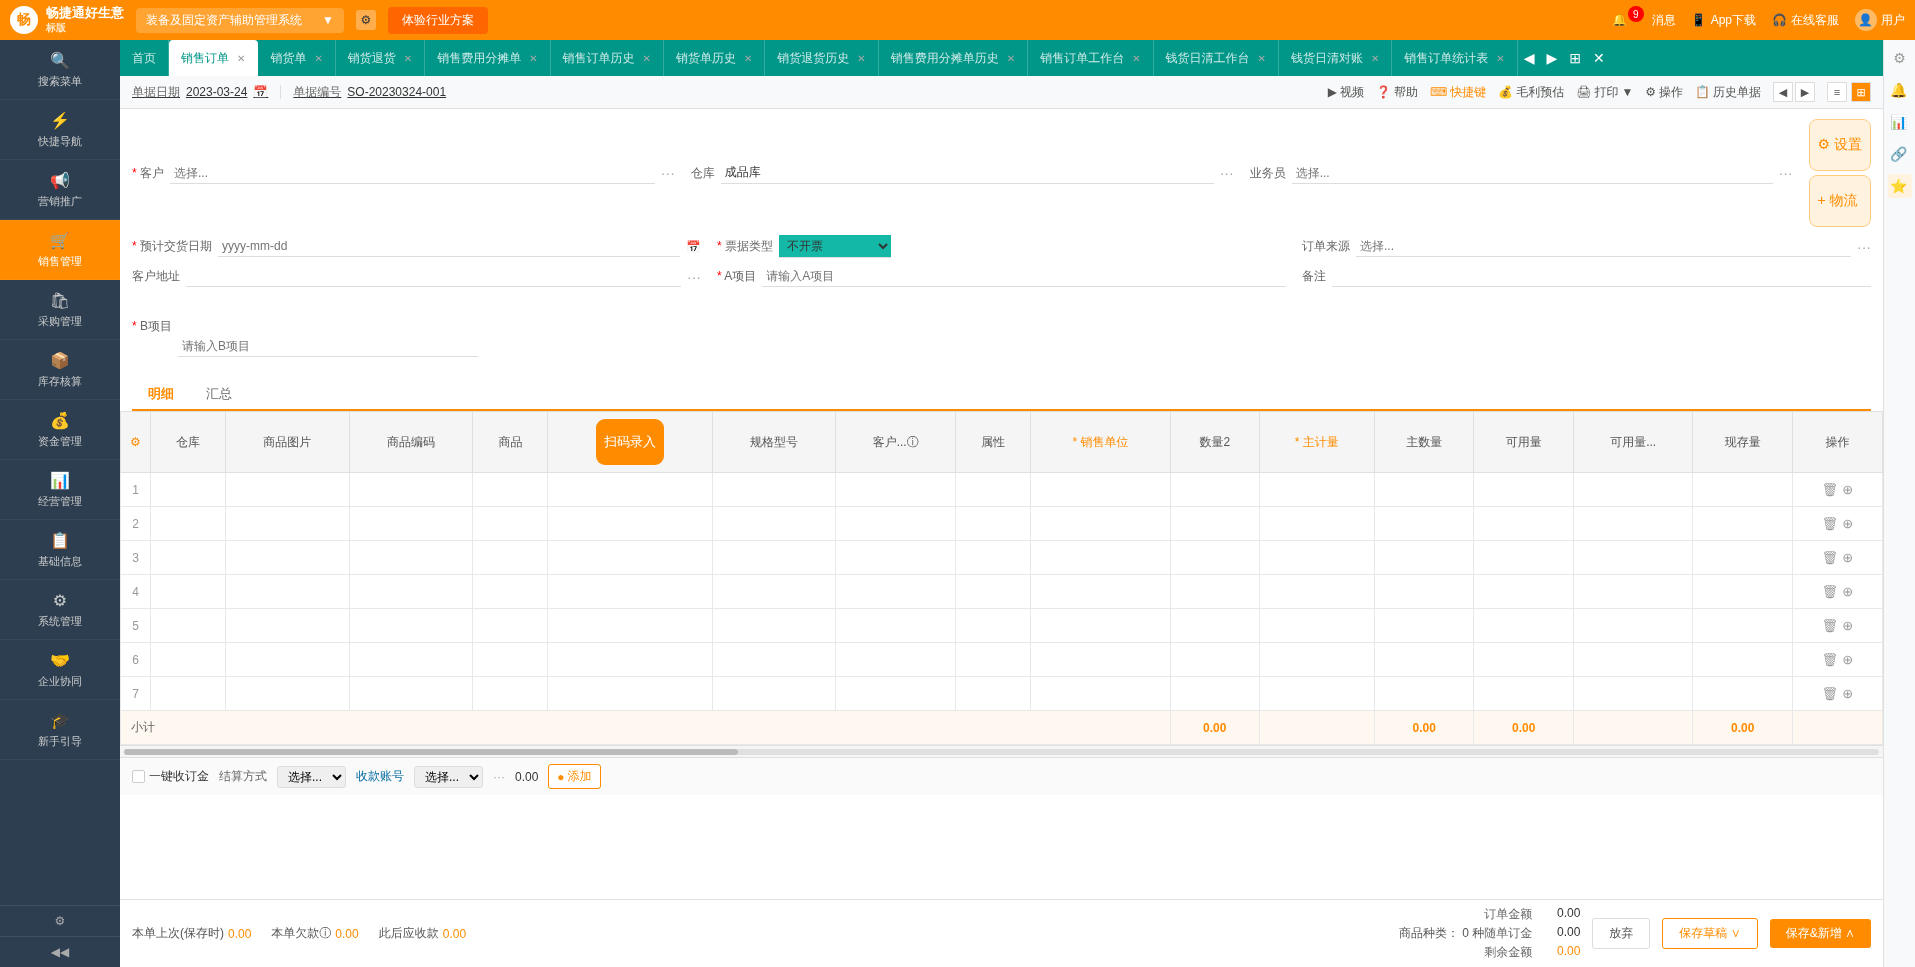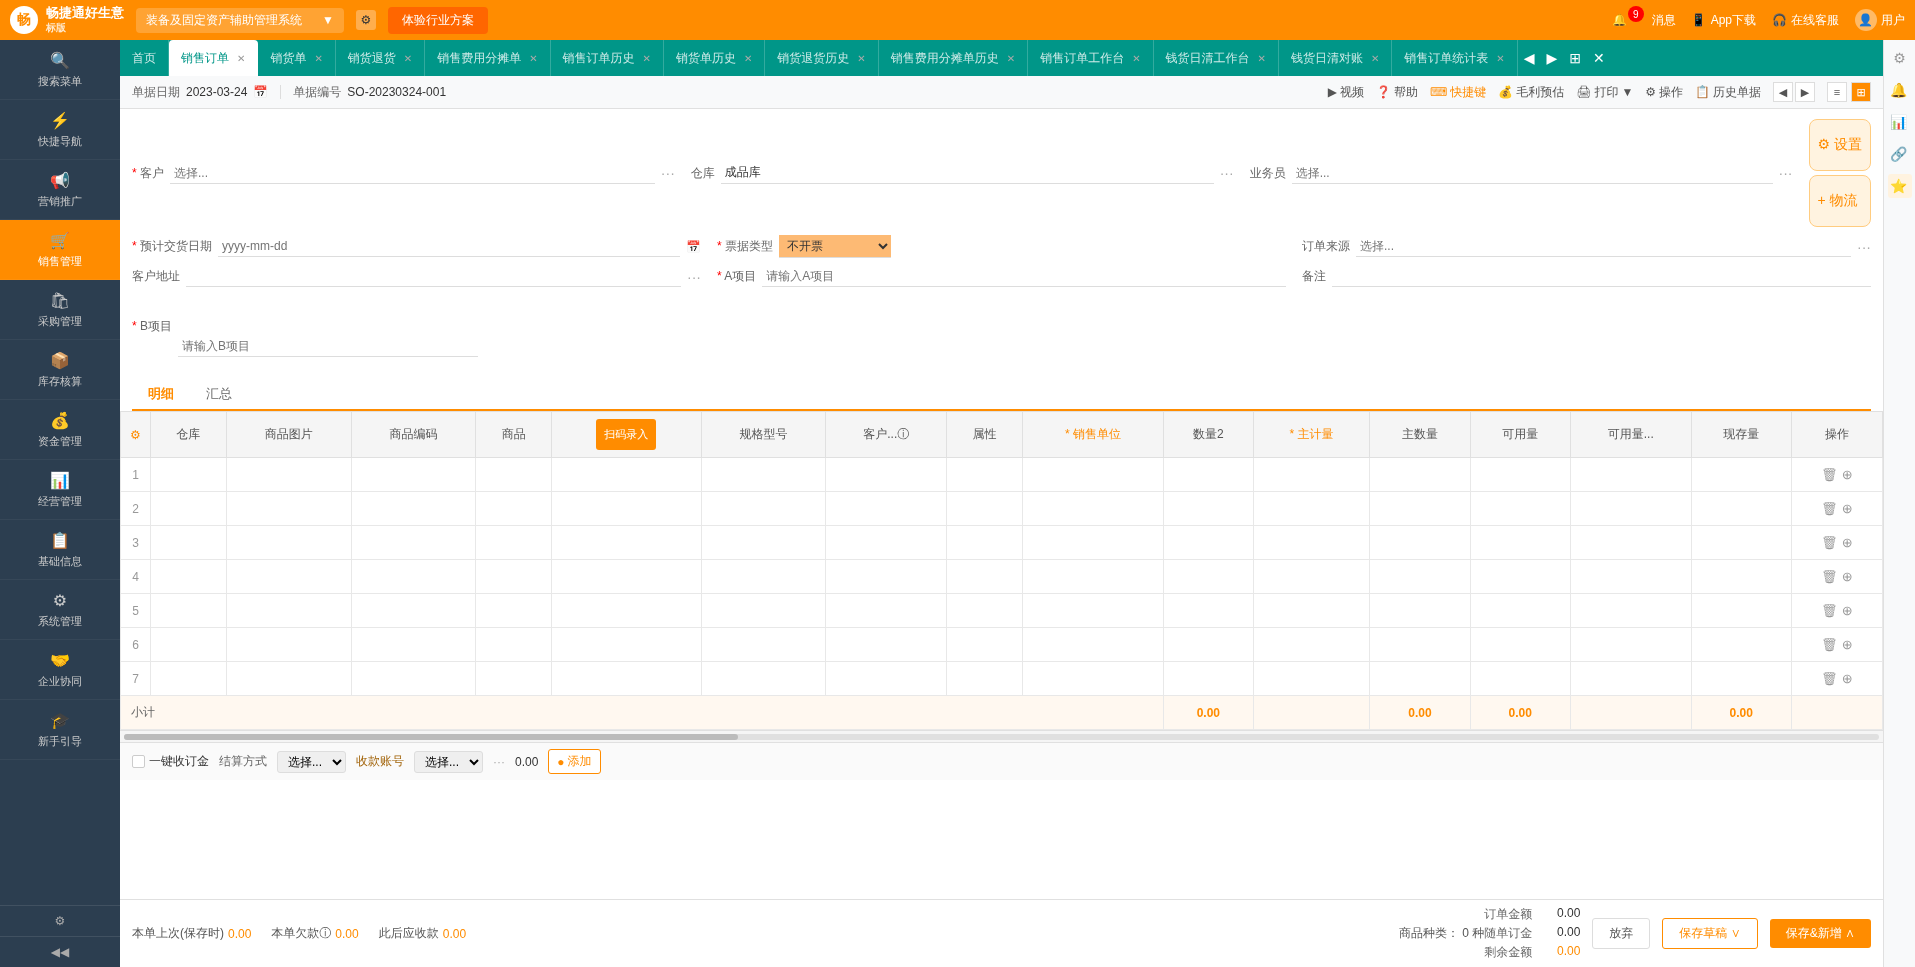--- a/index.html
+++ b/index.html
@@ -267,21 +267,21 @@
     .dots-btn {
       color: #aaa;
       cursor: pointer;
       font-size: 14px;
     }
     .select-input {
       border: none;
       border-bottom: 1px solid #ddd;
       padding: 3px 4px;
       font-size: 12px;
-      background: #fdba74;
+      background: #14b8a6;
       outline: none;
       color: #333;
       cursor: pointer;
     }
     .action-btn-orange {
       background: #fff3e0;
       color: #ff8c00;
       border: 1px solid #ffcc80;
       border-radius: 8px;
       padding: 16px 8px;
@@ -344,23 +344,23 @@
     }
     .data-table .row-num {
       color: #999;
       text-align: center;
       width: 30px;
     }
     .scan-btn {
       background: #ff8c00;
       color: white;
       border: none;
-      border-radius: 3px;
-      padding: 8px 8px;
-      font-size: 11px;
+      border-radius: 9px;
+      padding: 14px 8px;
+      font-size: 13px;
       cursor: pointer;
     }
     .ops-cell {
       display: flex;
       align-items: center;
       justify-content: center;
       gap: 4px;
     }
     .op-icon {
       color: #999;
@@ -691,21 +691,21 @@
       </div>
       <div class="tab-nav">◀</div>
       <div class="tab-nav">▶</div>
       <div class="tab-nav">⊞</div>
       <div class="tab-nav">✕</div>
     </div>
 
     <div class="page-content">
 
       <div class="page-toolbar">
-        <div style="display:flex;align-items:center;gap:4px;">
+        <div style="display:flex;align-items:center;gap:4px;text-decoration:underline;">
           <div class="form-field-row">
             <label>单据日期</label>
             <span style="color:#333;font-weight:500;cursor:pointer;">2023-03-24</span>
             <span style="color:#aaa;cursor:pointer;">📅</span>
           </div>
           <div style="width:1px;height:14px;background:#ddd;margin:0 8px;"></div>
           <div class="form-field-row">
             <label>单据编号</label>
             <span style="color:#333;font-weight:500;">SO-20230324-001</span>
           </div>
@@ -1039,21 +1039,21 @@
 
       <div class="add-item-row">
         <div class="footer-check">
           <div class="checkbox-custom"></div>
           <span>一键收订金</span>
         </div>
         <span style="color:#666;">结算方式</span>
         <select class="footer-select">
           <option>选择...</option>
         </select>
-        <span style="color:#a16207;">收款账号</span>
+        <span style="color:#0369a1;">收款账号</span>
         <select class="footer-select">
           <option>选择...</option>
         </select>
         <span style="color:#aaa;cursor:pointer;">···</span>
         <div class="amount-field">
           <span style="color:#333;">0.00</span>
         </div>
         <button class="add-item-btn">
           <span style="color:#ff8c00;">●</span>
           <span>添加</span>

